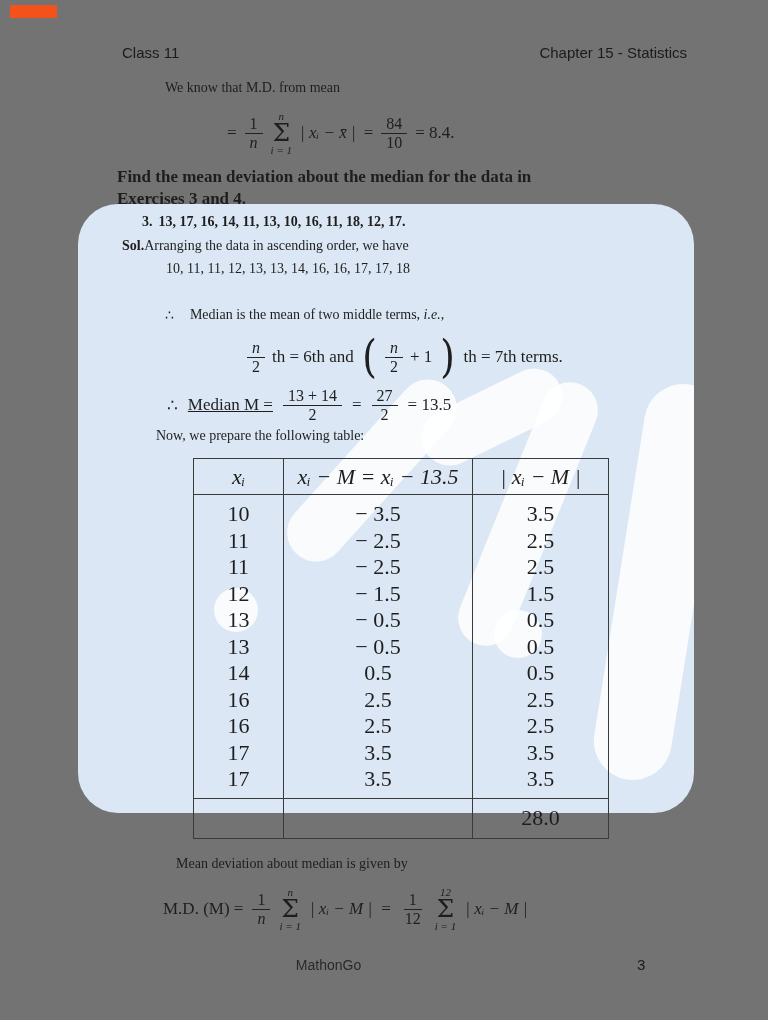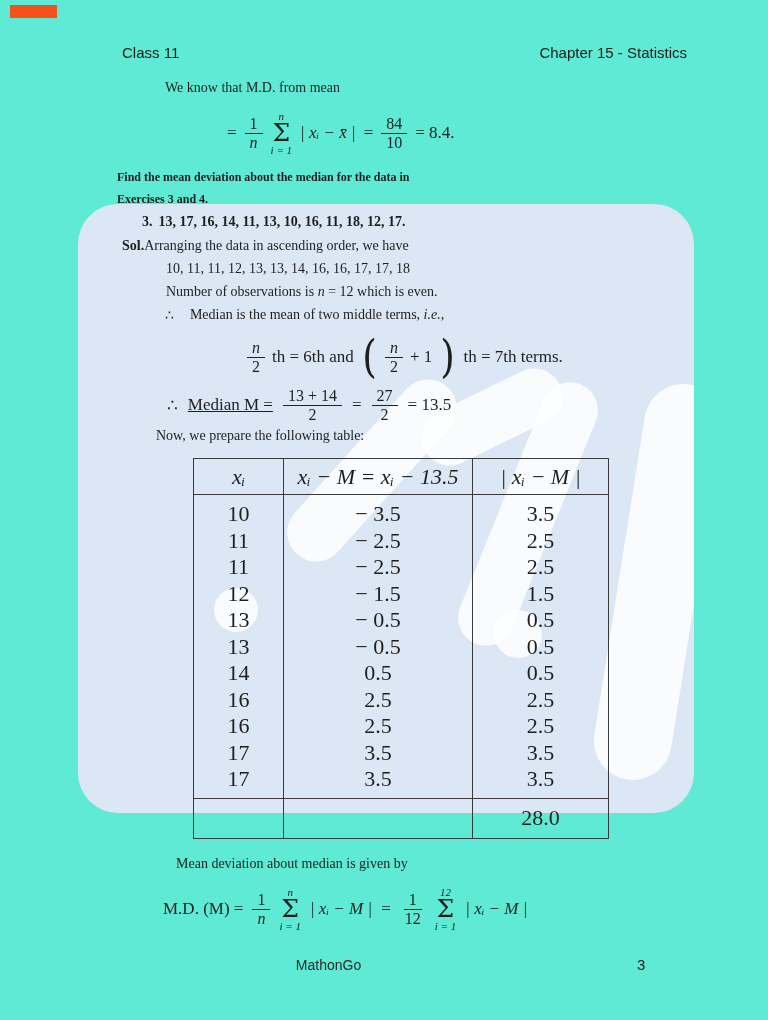--- a/index.html
+++ b/index.html
@@ -1,19 +1,19 @@
 <!DOCTYPE html>
 <html><head>
 <meta charset="utf-8">
 <style>
   html,body{margin:0;padding:0;background:#ffffff;}
   .page{
     position:relative;
     width:768px;height:1020px;
-    background:#5eead4;
+    background:#737373;
     overflow:hidden;
     font-family:"Liberation Serif","DejaVu Serif",serif;
     color:#1e1e1e;
   }
   .sans{font-family:"Liberation Sans","DejaVu Sans",sans-serif;}
   .abs{position:absolute;}
   .it{font-style:italic;}
   .b{font-weight:bold;}
 
   
@@ -36,21 +36,21 @@
 
   
   .hdr-left{left:122px;top:44px;font-size:15px;color:#1b1b1b;}
   .hdr-right{right:81px;top:44px;font-size:15px;color:#1b1b1b;}
   .ftr-brand{left:0;top:957px;width:657px;text-align:center;font-size:14px;color:#2a2a2a;}
   .ftr-page{left:637px;top:956px;font-size:15px;color:#1b1b1b;}
 
   
   .line{font-size:14px;white-space:nowrap;}
   .intro{left:165px;top:80px;}
-  .heading{left:117px;top:166px;font-size:12px;font-weight:bold;line-height:22px;white-space:nowrap;}
+  .heading{left:117px;top:166px;font-size:17px;font-weight:bold;line-height:22px;white-space:nowrap;}
   .problem{left:142px;top:214px;display:flex;gap:6px;font-weight:bold;}
   .sol{left:122px;top:238px;display:flex;}
   .nums{left:166px;top:261px;}
   .nobs{left:166px;top:284px;}
   .median-line{left:165px;top:307px;display:flex;gap:16px;}
   .table-intro{left:156px;top:428px;}
   .md-line{left:176px;top:856px;}
 
   
   .eq{position:absolute;display:flex;align-items:center;gap:8px;font-size:17px;white-space:nowrap;}
@@ -143,21 +143,20 @@
     <span class="b">13, 17, 16, 14, 11, 13, 10, 16, 11, 18, 12, 17.</span>
   </div>
 
   <div class="abs line sol">
     <span class="b">Sol.</span>
     <span>Arranging the data in ascending order, we have</span>
   </div>
 
   <div class="abs line nums">10, 11, 11, 12, 13, 13, 14, 16, 16, 17, 17, 18</div>
 
-  <div class="abs line nobs"><span>Number of observations is </span><span class="it">n</span><span> = 12 which is even.</span></div>
 
   <div class="abs line median-line">
     <span>∴</span>
     <span><span>Median is the mean of two middle terms, </span><span class="it">i.e.,</span></span>
   </div>
 
   <div class="eq eq-terms">
     <span class="frac">
       <span class="fnum it">n</span>
       <span class="fden">2</span>

